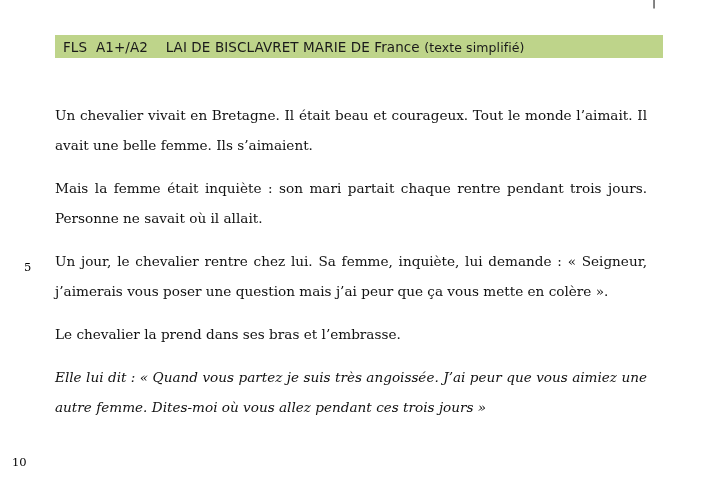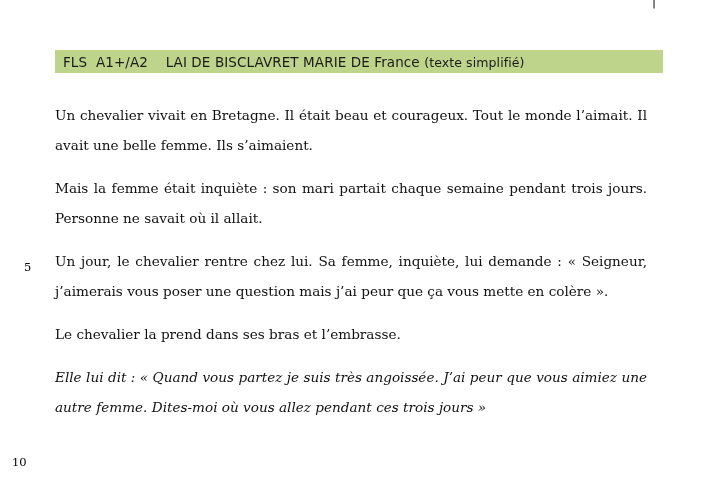--- a/index.html
+++ b/index.html
@@ -24,21 +24,21 @@
     position: absolute;
     top: -4px;
     left: 652px;
     font-size: 12px;
     color: #000;
     line-height: 12px;
   }
   .title-bar {
     position: absolute;
     left: 55px;
-    top: 50px;
+    top: 35px;
     width: 608px;
     height: 23px;
     background: #bed48a;
     display: flex;
     align-items: center;
   }
   .title-text {
     font-family: "DejaVu Sans", sans-serif;
     font-size: 13.5px;
     color: #1a1a1a;
@@ -84,19 +84,19 @@
 
   <div class="title-bar">
     <span class="title-text"><span>FLS  A1+/A2</span>    <span>LAI DE BISCLAVRET MARIE DE France</span> <span class="simple">(texte simplifié)</span></span>
   </div>
 
   <div class="linenum ln-5">5</div>
   <div class="linenum ln-10">10</div>
 
   <div class="body-col">
     <p class="para">Un chevalier vivait en Bretagne. Il était beau et courageux. Tout le monde l’aimait. Il avait une belle femme.  Ils s’aimaient.</p>
-    <p class="para">Mais la femme était inquiète : son mari partait chaque semaine pendant trois jours. Personne ne savait où il allait.</p>
+    <p class="para">Mais la femme était inquiète : son mari partait chaque rentre pendant trois jours. Personne ne savait où il allait.</p>
     <p class="para">Un jour, le chevalier rentre chez lui. Sa femme, inquiète, lui demande : « Seigneur, j’aimerais vous poser une question mais j’ai peur que ça vous mette en colère ».</p>
     <p class="para">Le chevalier la prend dans ses bras et l’embrasse.</p>
     <p class="para">Elle lui dit : « Quand vous partez je suis très angoissée. J’ai peur que vous aimiez une autre femme. Dites-moi où vous allez pendant ces trois jours »</p>
   </div>
 
 </div>
 
 </body></html>

